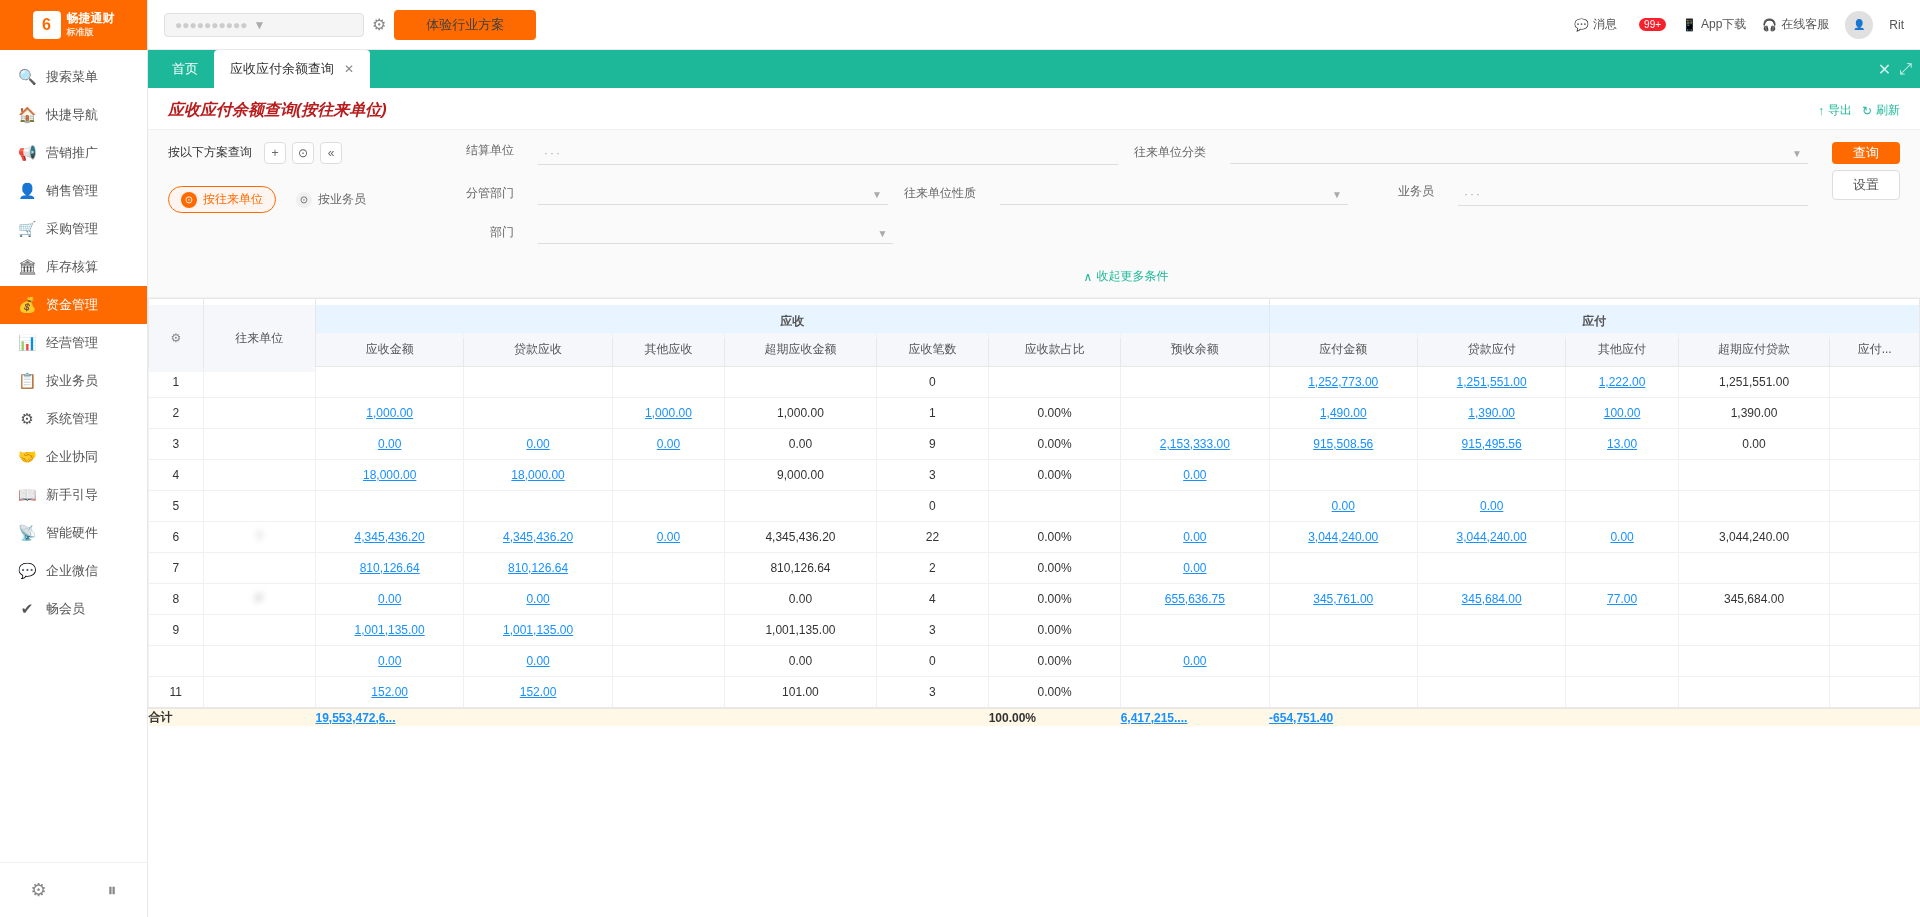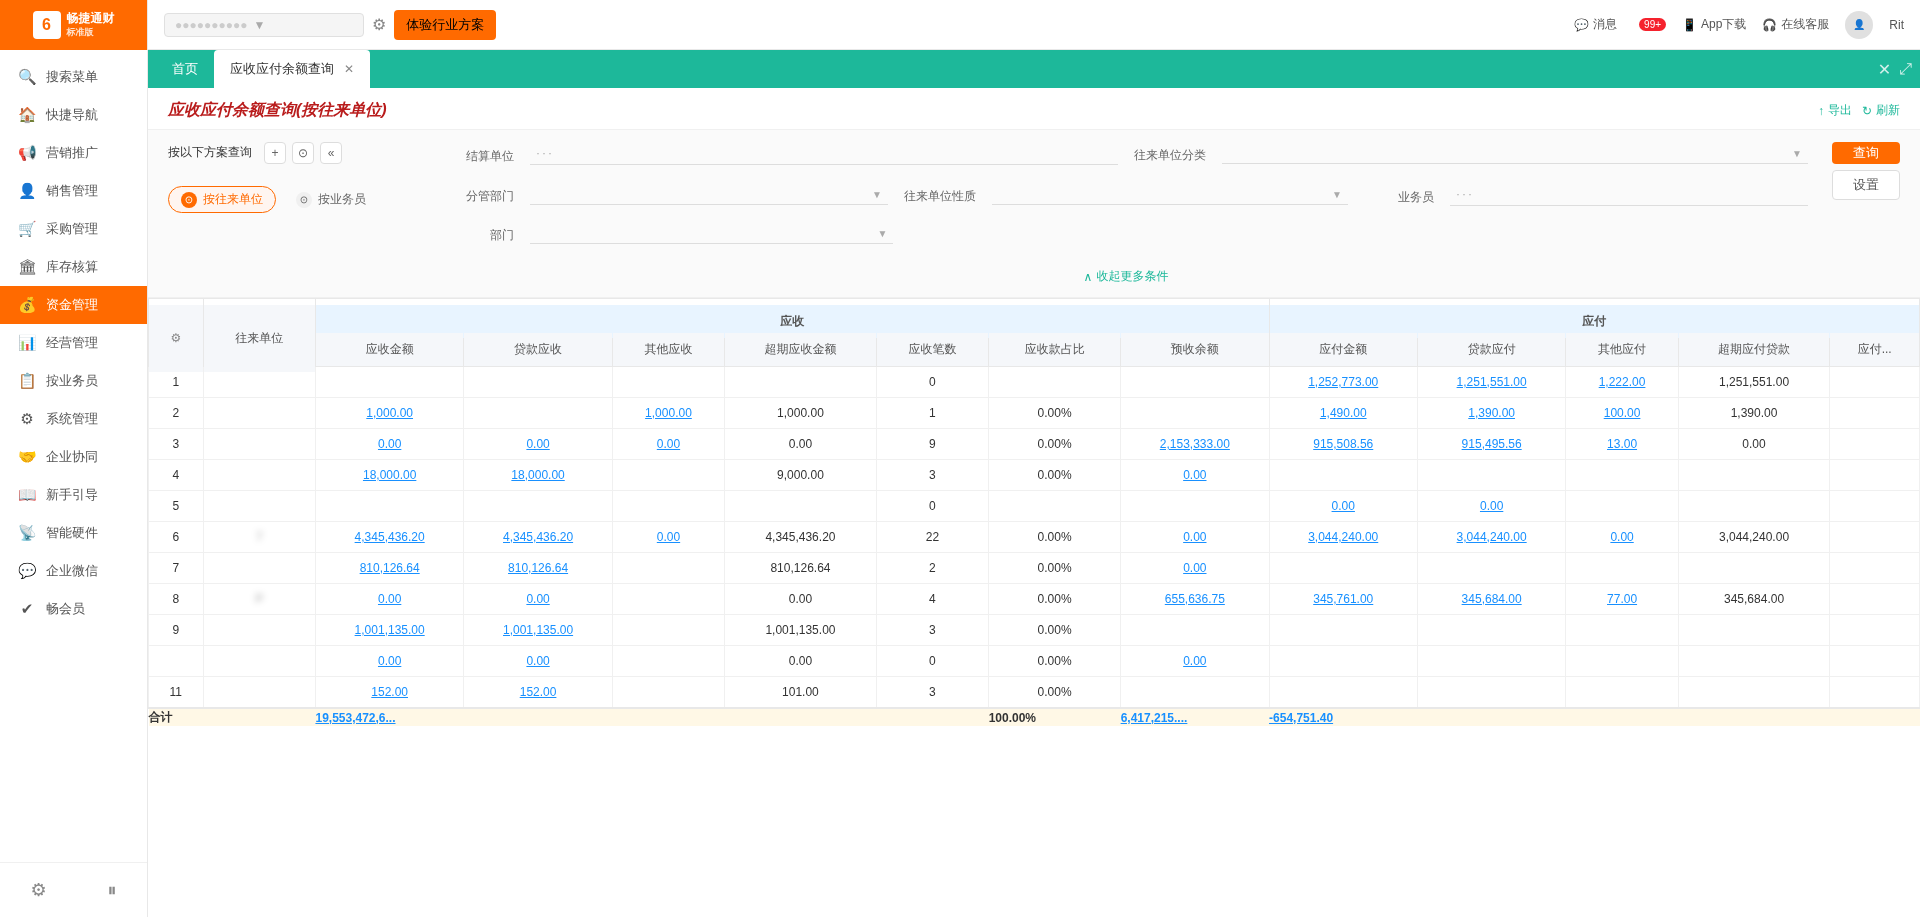--- a/index.html
+++ b/index.html
@@ -33,21 +33,21 @@
       margin-left: 148px; height: 100%; display: flex; flex-direction: column;
     }
 
     
     .topbar {
       height: 50px; background: #fff; display: flex; align-items: center; padding: 0 16px; border-bottom: 1px solid #e8e8e8; gap: 12px;
     }
     .topbar-left { display: flex; align-items: center; gap: 8px; flex: 1; }
     .topbar-address { background: #f5f5f5; border: 1px solid #e0e0e0; border-radius: 4px; padding: 4px 10px; font-size: 12px; color: #999; min-width: 200px; display: flex; align-items: center; gap: 6px; }
     .topbar-gear { color: #888; cursor: pointer; font-size: 16px; }
-    .topbar-promo { background: #ff6a00; color: #000000; border: none; border-radius: 4px; padding: 6px 12px; font-size: 13px; cursor: pointer; }
+    .topbar-promo { background: #ff6a00; color: #404040; border: none; border-radius: 4px; padding: 6px 32px; font-size: 13px; cursor: pointer; }
     .topbar-right { display: flex; align-items: center; gap: 16px; }
     .topbar-action { display: flex; align-items: center; gap: 4px; color: #555; cursor: pointer; font-size: 12px; }
     .badge-red { background: #f5222d; color: #fff; border-radius: 8px; font-size: 10px; padding: 1px 5px; margin-left: 18px; }
     .topbar-avatar { width: 28px; height: 28px; background: #e0e0e0; border-radius: 50%; display: flex; align-items: center; justify-content: center; color: #999; font-size: 12px; }
     .topbar-username { font-size: 12px; color: #555; }
 
     
     .tabbar {
       background: #1db89a; display: flex; align-items: center; padding: 0 8px; height: 38px;
     }
@@ -87,21 +87,21 @@
     .scheme-item {
       display: flex; align-items: center; gap: 6px; padding: 4px 12px; border-radius: 16px; cursor: pointer; font-size: 12px;
     }
     .scheme-item.active { background: #fff5f0; border: 1px solid #ff6a00; color: #ff6a00; }
     .scheme-item-icon { width: 16px; height: 16px; border-radius: 50%; display: flex; align-items: center; justify-content: center; font-size: 10px; }
     .scheme-item.active .scheme-item-icon { background: #ff6a00; color: #fff; }
     .scheme-item-inactive { color: #666; }
     .scheme-item-inactive .scheme-item-icon { background: #f0f0f0; color: #666; }
 
     .filter-row { display: flex; align-items: center; gap: 16px; margin-bottom: 8px; }
-    .filter-field { display: flex; align-items: flex-end; gap: 16px; flex: 1; }
+    .filter-field { display: flex; align-items: flex-start; gap: 24px; flex: 1; }
     .filter-label { color: #666; font-size: 12px; white-space: nowrap; min-width: 70px; text-align: right; }
     .filter-input { flex: 1; border: none; border-bottom: 1px solid #ddd; padding: 4px 6px; font-size: 12px; outline: none; background: transparent; color: #333; min-width: 120px; }
     .filter-select { flex: 1; border: none; border-bottom: 1px solid #ddd; padding: 4px 6px; font-size: 12px; background: transparent; color: #333; display: flex; align-items: center; justify-content: space-between; cursor: pointer; min-width: 120px; }
     .filter-dots { color: #aaa; letter-spacing: 2px; }
     .filter-arrow { color: #aaa; font-size: 10px; }
     .collapse-btn {
       color: #1db89a; cursor: pointer; font-size: 12px; display: flex; align-items: center; gap: 4px; justify-content: center; padding: 6px 0 0;
     }
 
     .filter-btn-group { display: flex; flex-direction: column; gap: 6px; margin-left: 8px; }

